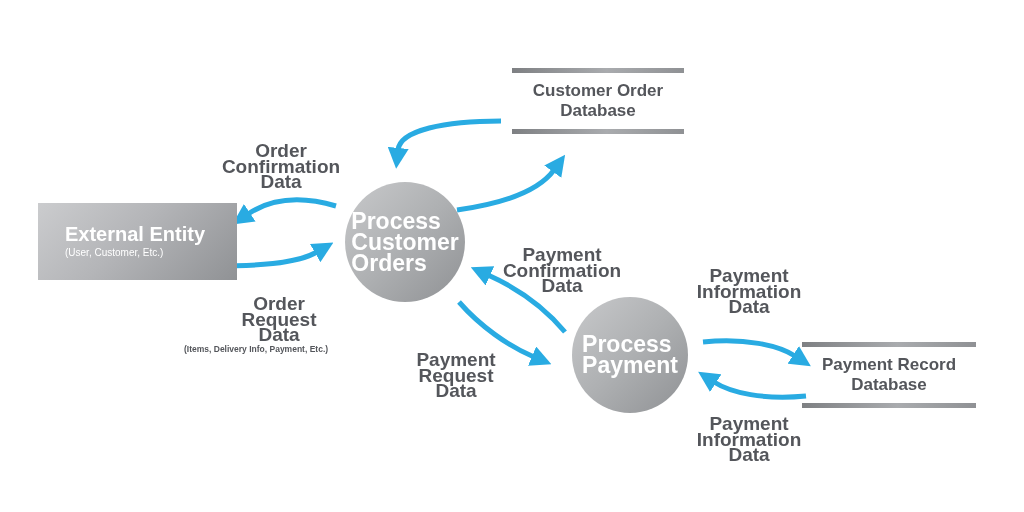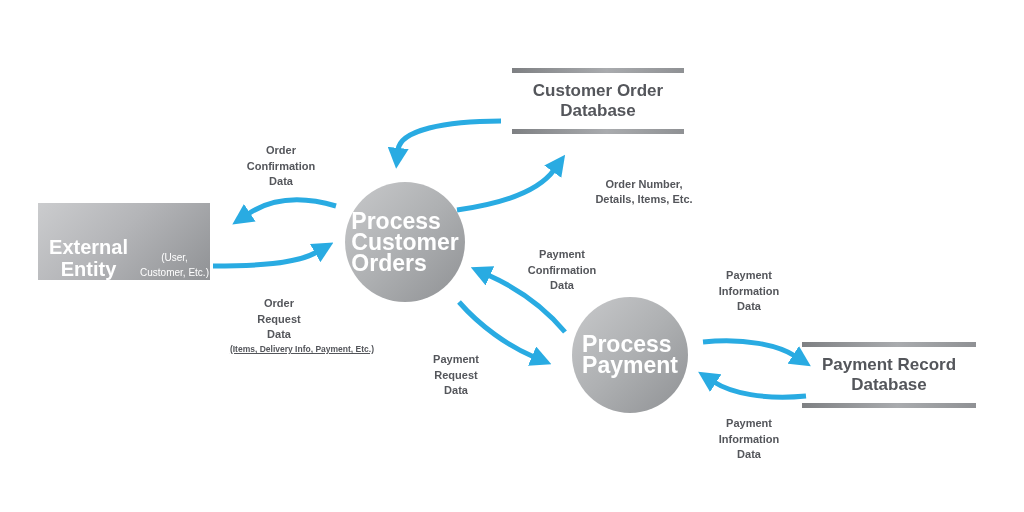--- a/index.html
+++ b/index.html
@@ -13,22 +13,22 @@
     background:#ffffff;
     overflow:hidden;
   }
   .arrow-layer{
     position:absolute;left:0;top:0;width:1024px;height:512px;
   }
   
   .entity{
     position:absolute;left:38px;top:203px;width:172px;height:77px;
     background:linear-gradient(135deg,#cbccce 0%,#b4b5b8 45%,#909295 100%);
-    display:flex;flex-direction:row;align-items:flex-end;justify-content:center;
-    text-align:center;color:#ffffff;
+    display:flex;flex-direction:column;align-items:flex-start;justify-content:center;
+    text-align:center;color:#ffffff;padding-left:27px;
   }
   .entity .title{font-size:20px;font-weight:700;line-height:22px;}
   .entity .subtitle{font-size:10px;font-weight:400;line-height:15px;}
   
   .process{
     position:absolute;border-radius:50%;
     background:linear-gradient(135deg,#c8c9cb 0%,#aeb0b2 50%,#8f9194 100%);
     display:flex;align-items:center;justify-content:center;
     text-align:left;color:#ffffff;font-weight:700;
     font-size:23px;line-height:21px;white-space:pre-line;
@@ -47,28 +47,27 @@
   .datastore .ds-label{
     flex:1;display:flex;align-items:center;justify-content:center;
     font-size:17px;font-weight:700;line-height:20px;color:#54565b;
     white-space:pre-line;
   }
   .datastore.customer{left:512px;top:68px;width:172px;height:66px;}
   .datastore.payrec{left:802px;top:342px;width:174px;height:66px;}
   
   .flow-label{
     position:absolute;text-align:center;color:#54565b;
-    font-size:11px;font-weight:700;line-height:15.5px;
+    font-size:19px;font-weight:700;line-height:15.5px;
     white-space:pre-line;
   }
   .flow-sublabel{
-    position:absolute;text-align:right;color:#54565b;
+    position:absolute;text-align:left;color:#54565b;
     font-size:8.5px;font-weight:700;line-height:10px;
     white-space:pre-line;
-    text-decoration:underline;
   }
 </style>
 </head>
 <body>
 
 <div class="canvas">
 
   <svg class="arrow-layer" viewBox="0 0 1024 512" xmlns="http://www.w3.org/2000/svg">
     <defs>
       <marker id="arrowhead" viewBox="0 0 10 10" refX="1" refY="5" markerWidth="4.2" markerHeight="4.2" orient="auto">
@@ -113,22 +112,20 @@
 
   <div class="flow-label" style="left:216px;top:143px;width:130px;">Order
 Confirmation
 Data</div>
 
   <div class="flow-label" style="left:214px;top:296px;width:130px;">Order
 Request
 Data</div>
   <div class="flow-sublabel" style="left:184px;top:344px;width:190px;">(Items, Delivery Info, Payment, Etc.)</div>
 
-  <div class="flow-label" style="left:569px;top:177px;width:150px;line-height:15px;">Order Number,
-Details, Items, Etc.</div>
 
   <div class="flow-label" style="left:497px;top:247px;width:130px;">Payment
 Confirmation
 Data</div>
 
   <div class="flow-label" style="left:391px;top:352px;width:130px;">Payment
 Request
 Data</div>
 
   <div class="flow-label" style="left:684px;top:268px;width:130px;">Payment

